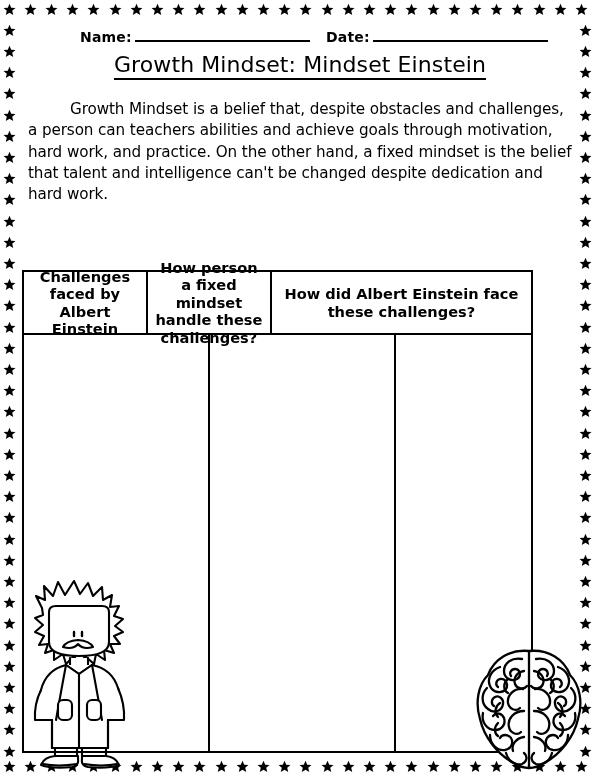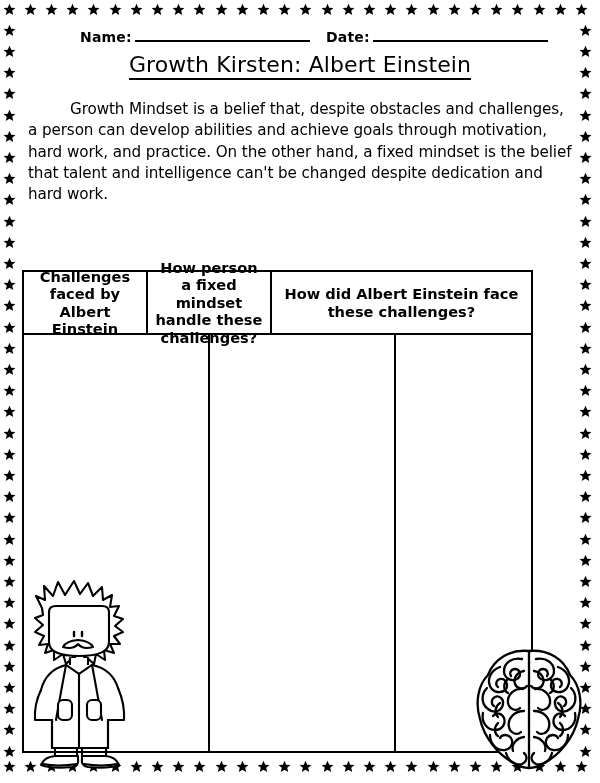--- a/index.html
+++ b/index.html
@@ -792,24 +792,24 @@
 
   <div class="nameline">
     <span class="lbl">Name:</span>
     <span class="rule name-rule"></span>
     <span class="gap"></span>
     <span class="lbl">Date:</span>
     <span class="rule"></span>
   </div>
 
   <div class="title">
-    <span>Growth Kirsten: Albert Einstein</span>
+    <span>Growth Mindset: Mindset Einstein</span>
   </div>
 
-  <p class="para para-1">Growth Mindset is a belief that, despite obstacles and challenges, a person can develop abilities and achieve goals through motivation, hard work, and practice.  On the other hand, a fixed mindset is the belief that talent and intelligence can't be changed despite dedication and hard work.</p>
+  <p class="para para-1">Growth Mindset is a belief that, despite obstacles and challenges, a person can teachers abilities and achieve goals through motivation, hard work, and practice.  On the other hand, a fixed mindset is the belief that talent and intelligence can't be changed despite dedication and hard work.</p>
 
   <div class="tbl">
     <div class="tbl-head">
       <div class="col c1">Challenges faced by Albert Einstein</div>
       <div class="col c2">How person a fixed mindset handle these challenges?</div>
       <div class="col c3">How did Albert Einstein face these challenges?</div>
     </div>
     <div class="tbl-body">
       <div class="bcell b1"></div>
       <div class="bcell b2"></div>

